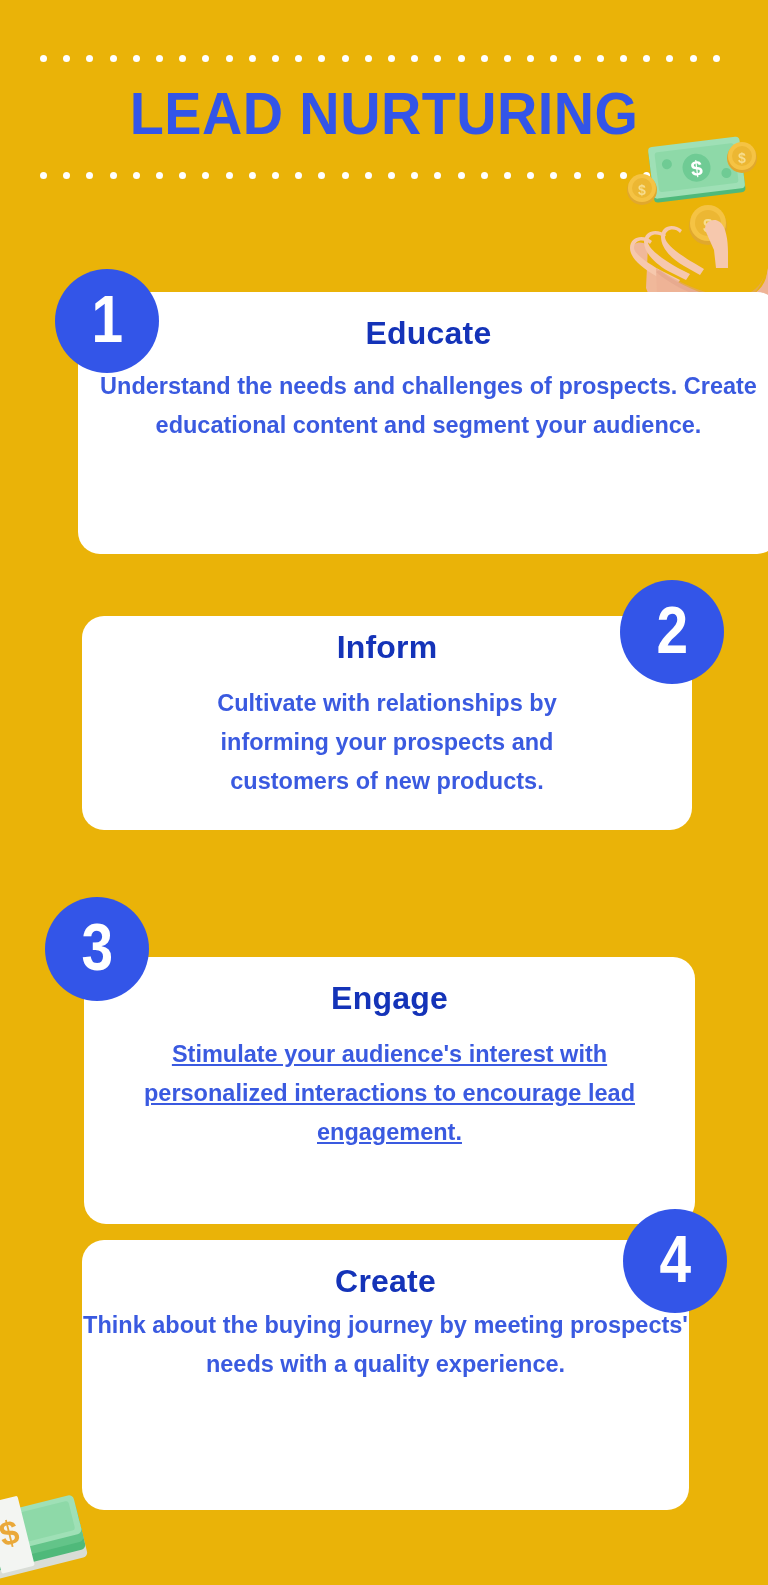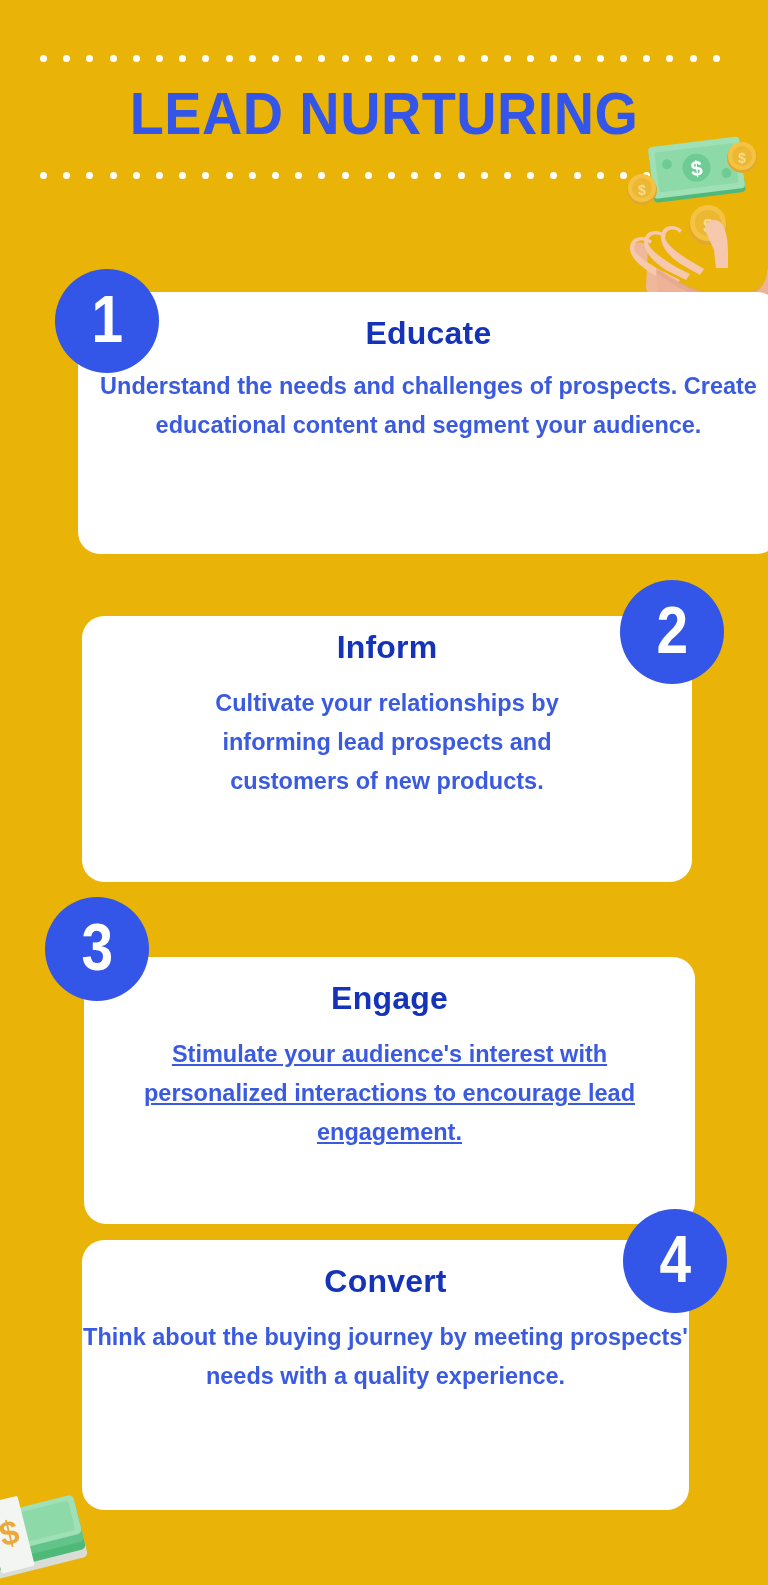--- a/index.html
+++ b/index.html
@@ -92,21 +92,21 @@
   }
 
   
   .card {
     position: absolute;
     background: #ffffff;
     border-radius: 22px;
     box-sizing: border-box;
   }
   .card-1 { left: 78px;  top: 292px;  width: 701px; height: 262px; }
-  .card-2 { left: 82px;  top: 616px;  width: 610px; height: 266px; }
+  .card-2 { left: 82px;  top: 616px;  width: 610px; height: 214px; }
   .card-3 { left: 84px;  top: 926px;  width: 611px; height: 267px; margin-top: 31px; }
   .card-4 { left: 82px;  top: 1240px; width: 607px; height: 270px; }
 
   .card-title {
     position: absolute;
     left: 0;
     width: 100%;
     text-align: center;
     font-size: 32px;
     line-height: 38px;
@@ -127,21 +127,21 @@
     font-size: 23.5px;
     line-height: 39px;
     font-weight: bold;
     color: #3a5ae0;
     padding: 0 6px;
     box-sizing: border-box;
   }
   .card-1 .card-body { top: 75px; padding: 0 0px; }
   .card-2 .card-body { top: 68px; padding: 0 88px; }
   .card-3 .card-body { top: 78px; padding: 0 20px; text-decoration: underline; }
-  .card-4 .card-body { top: 78px; padding: 0 0; }
+  .card-4 .card-body { top: 66px; padding: 0 0; }
 
   
   .badge {
     position: absolute;
     width: 104px;
     height: 104px;
     border-radius: 50%;
     background: #3355e8;
     color: #ffffff;
     font-size: 66px;
@@ -282,36 +282,36 @@
   <div class="card card-1">
     <div class="card-title">Educate</div>
     <div class="card-body">Understand the needs and challenges of prospects. Create educational content and segment your audience.</div>
   </div>
   <div class="badge badge-1">
     <span>1</span>
   </div>
 
   <div class="card card-2">
     <div class="card-title">Inform</div>
-    <div class="card-body">Cultivate your relationships by informing lead prospects and customers of new products.</div>
+    <div class="card-body">Cultivate with relationships by informing your prospects and customers of new products.</div>
   </div>
   <div class="badge badge-2">
     <span>2</span>
   </div>
 
   <div class="card card-3">
     <div class="card-title">Engage</div>
     <div class="card-body">Stimulate your audience's interest with personalized interactions to encourage lead engagement.</div>
   </div>
   <div class="badge badge-3">
     <span>3</span>
   </div>
 
   <div class="card card-4">
-    <div class="card-title">Convert</div>
+    <div class="card-title">Create</div>
     <div class="card-body">Think about the buying journey by meeting prospects' needs with a quality experience.</div>
   </div>
   <div class="badge badge-4">
     <span>4</span>
   </div>
 
   <svg class="cash-art" viewBox="0 0 120 108" xmlns="http://www.w3.org/2000/svg">
     <g transform="rotate(-14 60 54)">
       <rect x="-12" y="44" width="108" height="40" rx="5" fill="#d9ddd6"></rect>
       <rect x="-12" y="36" width="108" height="40" rx="5" fill="#4fb97a"></rect>

